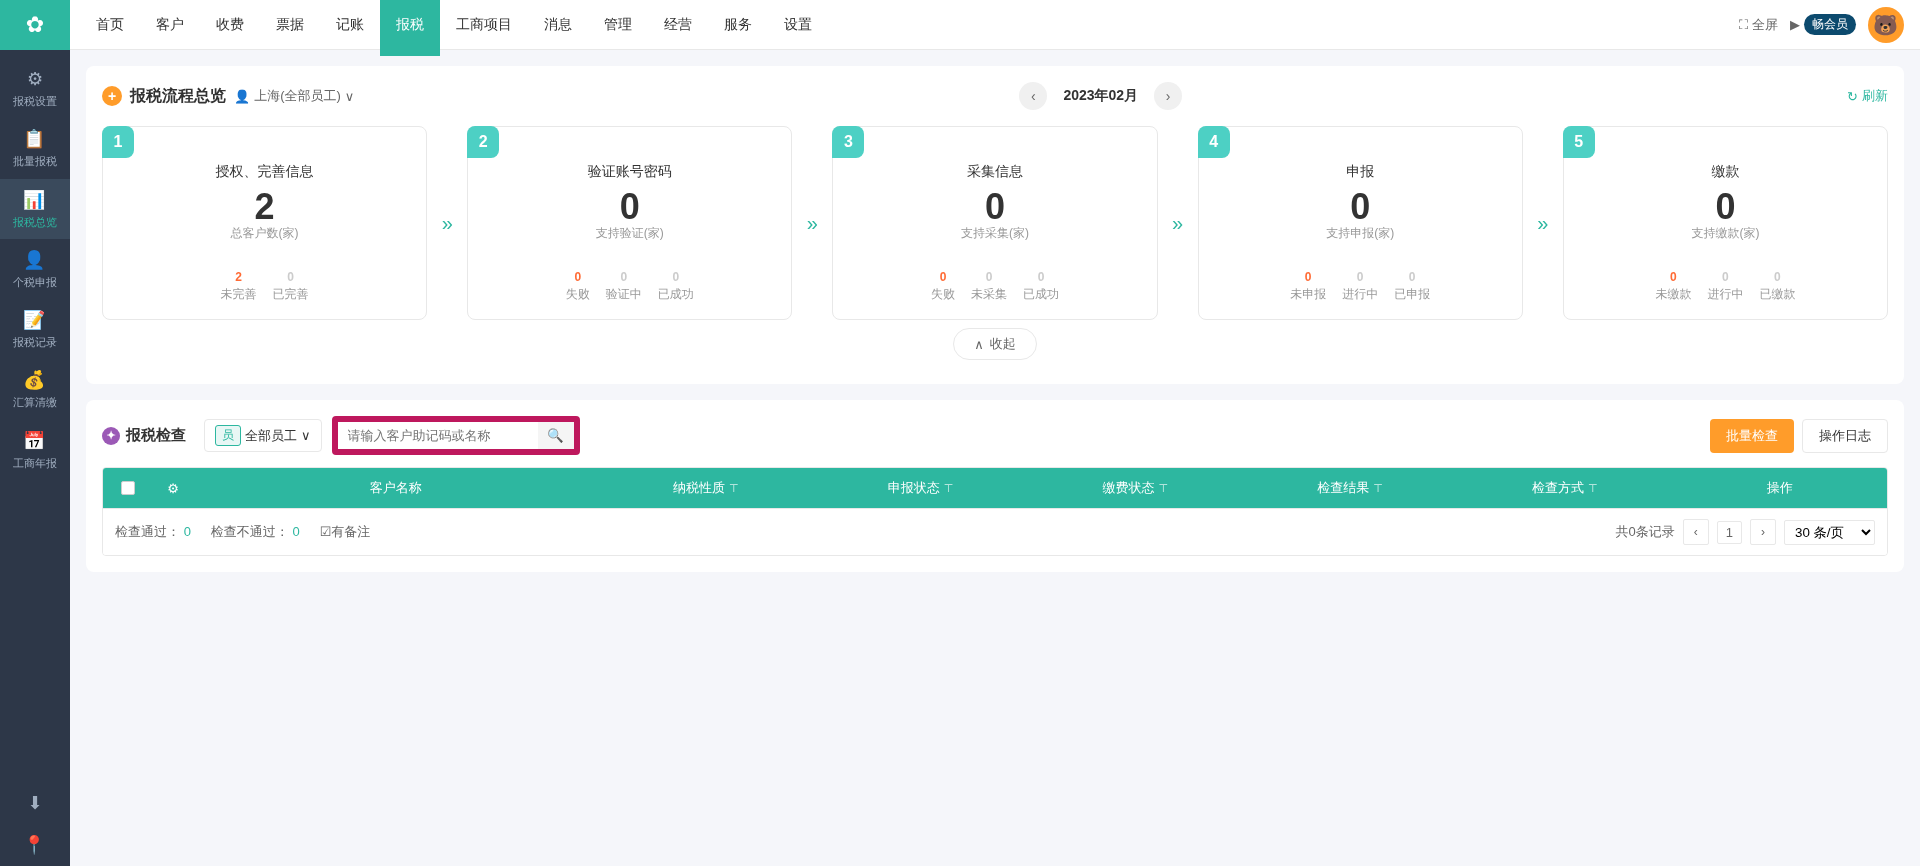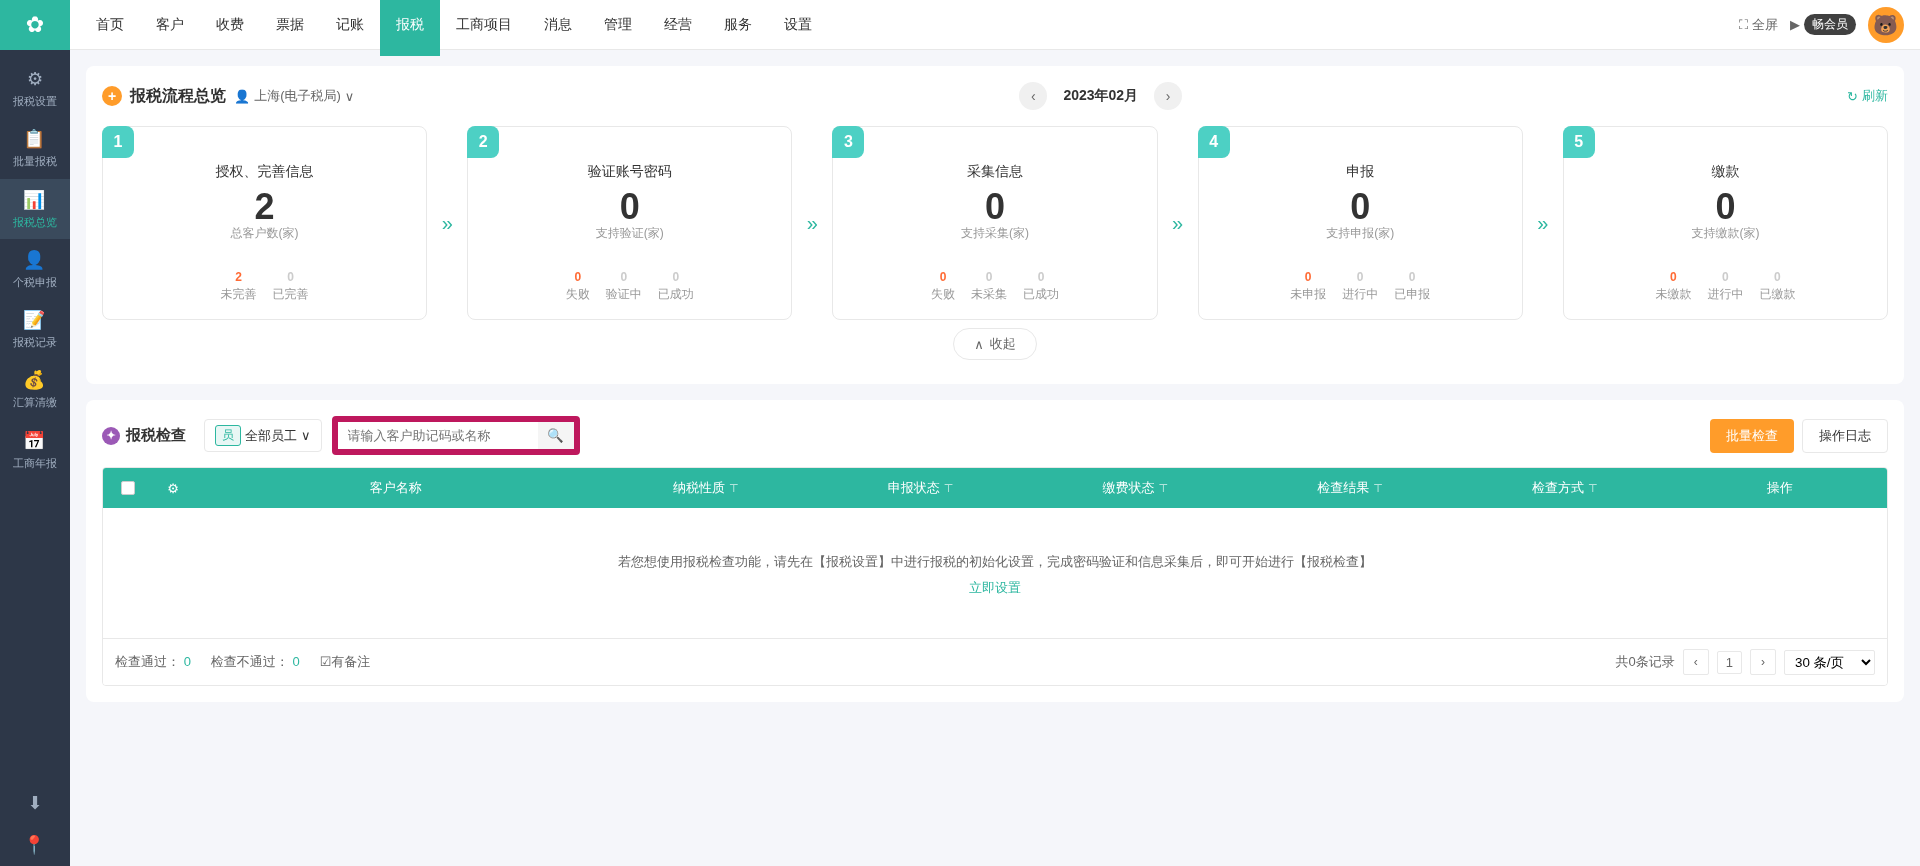--- a/index.html
+++ b/index.html
@@ -7,21 +7,21 @@
 
     
     .top-nav { background: #fff; height: 50px; display: flex; align-items: center; border-bottom: 1px solid #e8e8e8; flex-shrink: 0; }
     .logo { width: 70px; height: 50px; background: #2db7a0; display: flex; align-items: center; justify-content: center; flex-shrink: 0; }
     .logo-icon { color: #fff; font-size: 22px; }
     .nav-items { display: flex; align-items: center; flex: 1; padding: 0 10px; }
     .nav-item { padding: 0 16px; height: 62px; display: flex; align-items: center; cursor: pointer; font-size: 14px; color: #333; position: relative; }
     .nav-item.active { background: #2db7a0; color: #fff; border-radius: 0; }
     .nav-right { display: flex; align-items: center; padding-right: 16px; gap: 12px; }
     .nav-right-btn { display: flex; align-items: center; gap: 4px; cursor: pointer; font-size: 13px; color: #666; }
-    .vip-badge { background: #404040; color: #fff; padding: 2px 8px; border-radius: 12px; font-size: 12px; }
+    .vip-badge { background: #0c4a6e; color: #fff; padding: 2px 8px; border-radius: 12px; font-size: 12px; }
     .avatar { width: 36px; height: 36px; border-radius: 50%; background: #ff9c2a; display: flex; align-items: center; justify-content: center; }
 
     
     .body-wrap { display: flex; flex: 1; overflow: hidden; }
 
     
     .sidebar { width: 70px; background: #2d3748; display: flex; flex-direction: column; align-items: center; padding-top: 8px; flex-shrink: 0; overflow-y: auto; }
     .sidebar-item { width: 100%; display: flex; flex-direction: column; align-items: center; padding: 10px 0; cursor: pointer; color: #a0aec0; font-size: 11px; gap: 4px; }
     .sidebar-item.active { background: #3a4a5c; color: #2db7a0; }
     .sidebar-icon { font-size: 18px; }
@@ -188,21 +188,21 @@
   </div>
 
   <div class="main-content">
 
     <div class="card">
       <div class="card-header">
         <div class="plus-circle">+</div>
         <span class="card-title">报税流程总览</span>
         <span class="card-subtitle">
           <span>👤</span>
-          <span>上海(电子税局)</span>
+          <span>上海(全部员工)</span>
           <span>∨</span>
         </span>
         <div class="header-center">
           <div class="month-nav">
             <button class="month-nav-btn">‹</button>
             <span class="month-label">2023年02月</span>
             <button class="month-nav-btn">›</button>
           </div>
         </div>
         <div class="refresh-btn">
@@ -380,28 +380,20 @@
             <span>检查结果</span>
             <span class="filter-icon">⊤</span>
           </div>
           <div class="th">
             <span>检查方式</span>
             <span class="filter-icon">⊤</span>
           </div>
           <div class="th">操作</div>
         </div>
 
-        <div class="table-scroll">
-          <div class="table-body" style="height: 130px;">
-            <div>
-              <div class="empty-msg">若您想使用报税检查功能，请先在【报税设置】中进行报税的初始化设置，完成密码验证和信息采集后，即可开始进行【报税检查】</div>
-              <a class="empty-link">立即设置</a>
-            </div>
-          </div>
-        </div>
 
         <div class="table-footer">
           <div class="footer-left">
             <span>
               <span>检查通过：</span>
               <span class="footer-link">0</span>
             </span>
             <span>
               <span>检查不通过：</span>
               <span class="footer-link">0</span>

